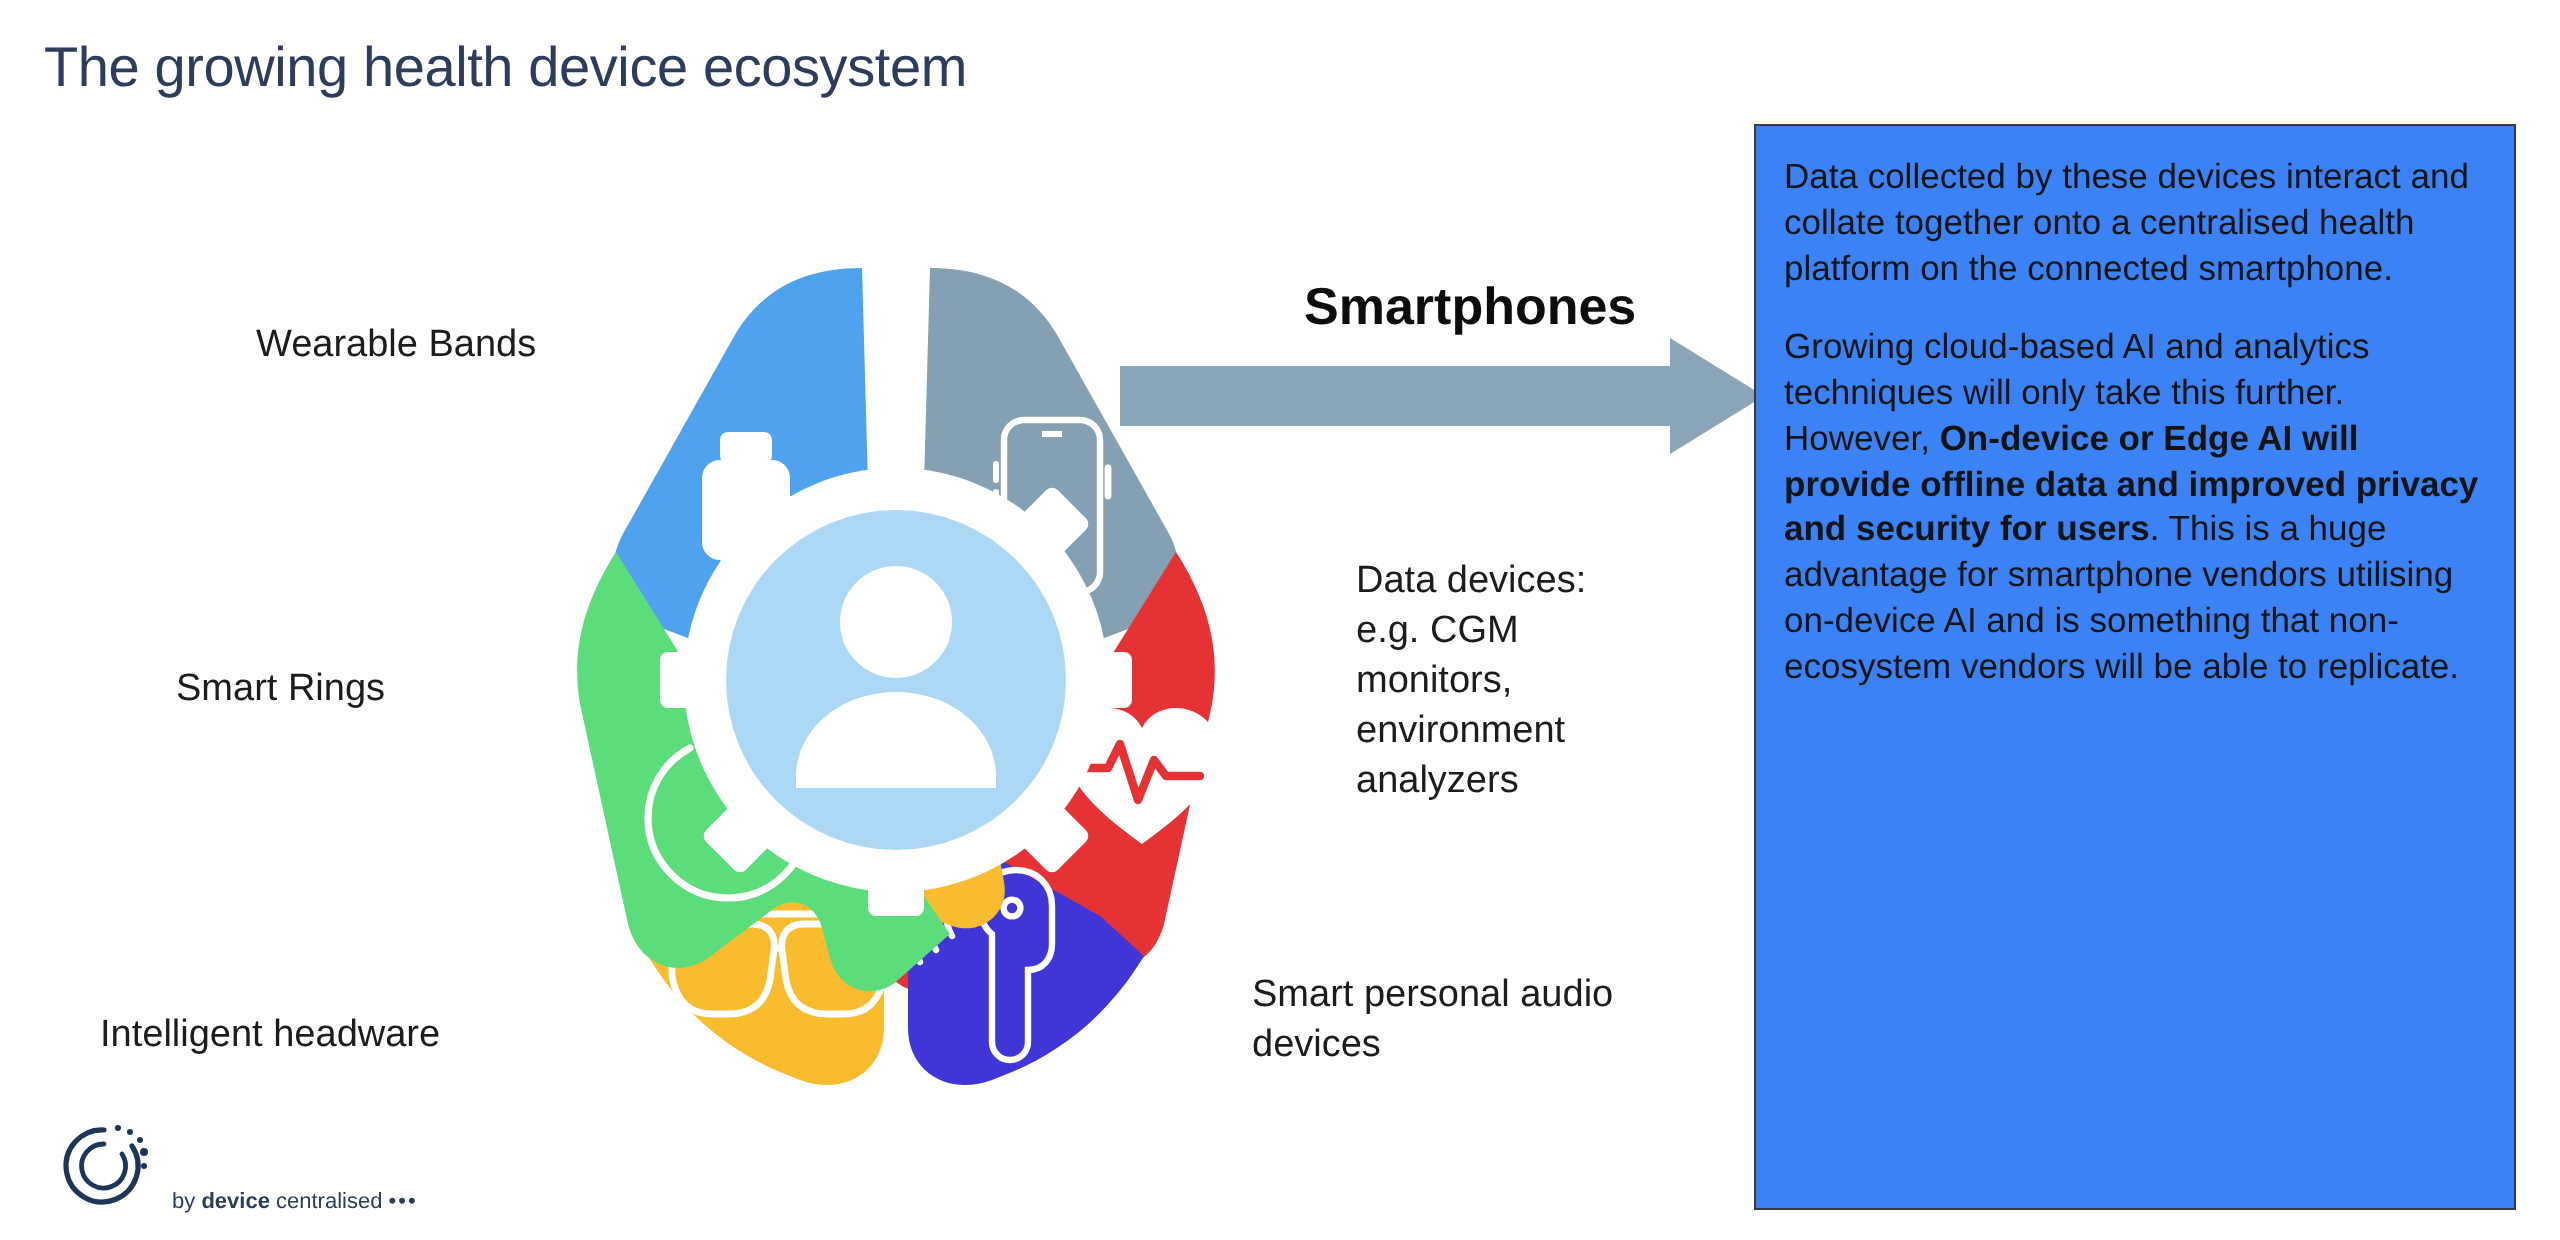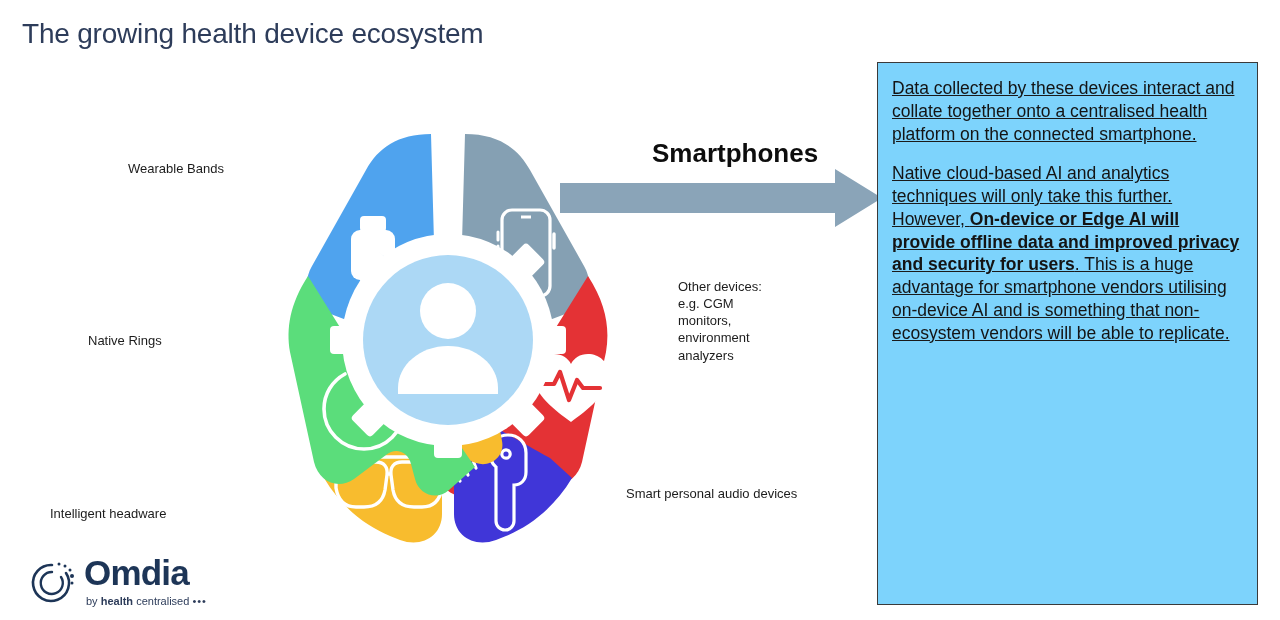--- a/index.html
+++ b/index.html
@@ -40,21 +40,21 @@
     position: absolute;
     left: 238px;
     top: 62px;
     width: 420px;
     height: 440px;
   }
 
   
   .wheel-label {
     position: absolute;
-    font-size: 13px;
+    font-size: 19px;
     line-height: 1.32;
     color: #1c1c1c;
     white-space: pre-line;
   }
   #label-wearable-bands { left: 128px; top: 100px; }
   #label-smart-rings    { left: 88px;  top: 272px; }
   #label-headware       { left: 50px;  top: 445px; }
   #label-other-devices  { left: 678px; top: 218px; width: 170px; }
   #label-audio          { left: 626px; top: 425px; width: 240px; }
 
@@ -114,24 +114,23 @@
   #omdia-dots { letter-spacing: 1px; }
 
   
   #text-panel {
     position: absolute;
     left: 877px;
     top: 62px;
     width: 381px;
     height: 543px;
     border: 1.5px solid #3a3a3a;
-    background: #7dd3fc;
+    background: #3b82f6;
     box-sizing: border-box;
     padding: 14px 13px 10px 14px;
-    text-decoration: underline;
   }
   #text-panel p {
     margin: 0 0 17px 0;
     font-size: 17.5px;
     line-height: 1.30;
     color: #141414;
   }
   #text-panel p:last-child { margin-bottom: 0; }
   #text-panel b { font-weight: bold; }
 </style>
@@ -387,49 +386,48 @@
       </g>
     </g>
   </svg>
 
   <svg id="arrow-svg" viewBox="0 0 330 70">
     <path d="M 0 18 L 275 18 L 275 4 L 322 33 L 275 62 L 275 48 L 0 48 Z" fill="#8AA4B8"></path>
   </svg>
 
   <div class="wheel-label" id="label-wearable-bands">Wearable Bands</div>
   <div id="label-smartphones">Smartphones</div>
-  <div class="wheel-label" id="label-other-devices">Other devices:
+  <div class="wheel-label" id="label-other-devices">Data devices:
 e.g. CGM
 monitors,
 environment
 analyzers</div>
   <div class="wheel-label" id="label-headware">Intelligent headware</div>
   <div class="wheel-label" id="label-audio">Smart personal audio devices</div>
-  <div class="wheel-label" id="label-smart-rings">Native Rings</div>
+  <div class="wheel-label" id="label-smart-rings">Smart Rings</div>
 
   <div id="omdia-logo">
     <svg id="omdia-mark" viewBox="0 0 52 52">
       <g fill="none" stroke="#1d3557" stroke-width="2.6" stroke-linecap="round">
         <path d="M 26 8 A 18 18 0 1 0 40 16"></path>
       </g>
       <g fill="none" stroke="#1d3557" stroke-width="2.4" stroke-linecap="round">
         <path d="M 26 15 A 11 11 0 1 0 35 20"></path>
       </g>
       <g fill="#1d3557">
         <circle cx="33" cy="7" r="1.5"></circle>
         <circle cx="39" cy="9" r="1.5"></circle>
         <circle cx="44" cy="13" r="1.5"></circle>
         <circle cx="46" cy="19" r="2"></circle>
         <circle cx="46" cy="26" r="1.5"></circle>
       </g>
     </svg>
-    <div id="omdia-wordmark">Omdia</div>
     <div id="omdia-tagline">
-      <span>by </span><b>health</b><span> centralised</span>
+      <span>by </span><b>device</b><span> centralised</span>
       <span id="omdia-dots">•••</span>
     </div>
   </div>
 </div>
 
 <div id="text-panel">
   <p>Data collected by these devices interact and collate together onto a centralised health platform on the connected smartphone.</p>
-  <p><span>Native cloud-based AI and analytics techniques will only take this further. However, </span><b>On-device or Edge AI will provide offline data and improved privacy and security for users</b><span>. This is a huge advantage for smartphone vendors utilising on-device AI and is something that non-ecosystem vendors will be able to replicate.</span></p>
+  <p><span>Growing cloud-based AI and analytics techniques will only take this further. However, </span><b>On-device or Edge AI will provide offline data and improved privacy and security for users</b><span>. This is a huge advantage for smartphone vendors utilising on-device AI and is something that non-ecosystem vendors will be able to replicate.</span></p>
 </div>
 
 </body></html>

